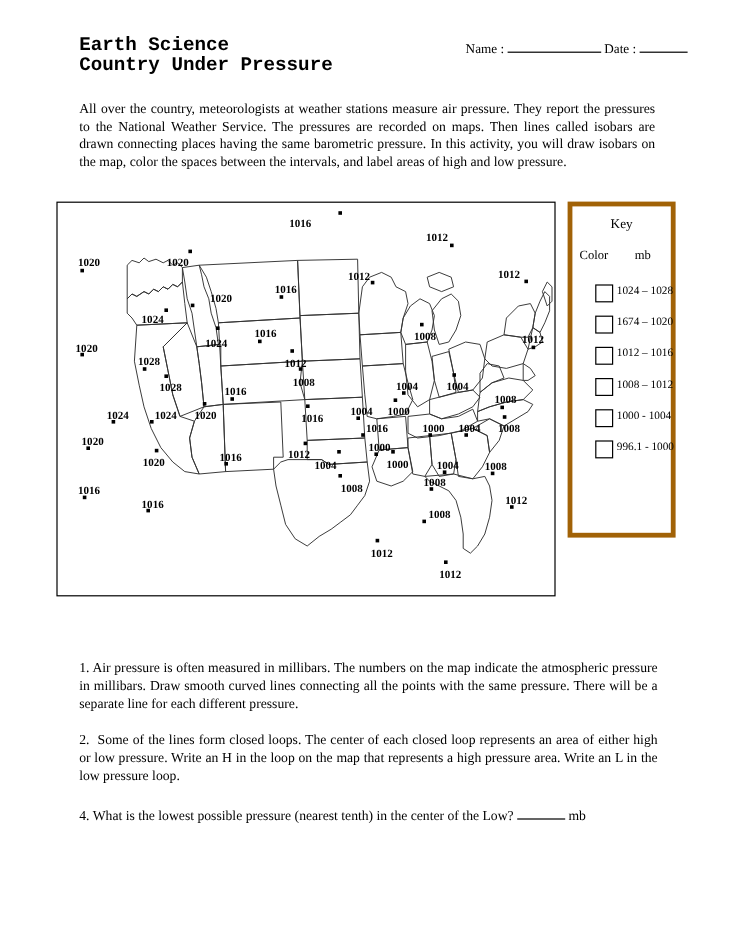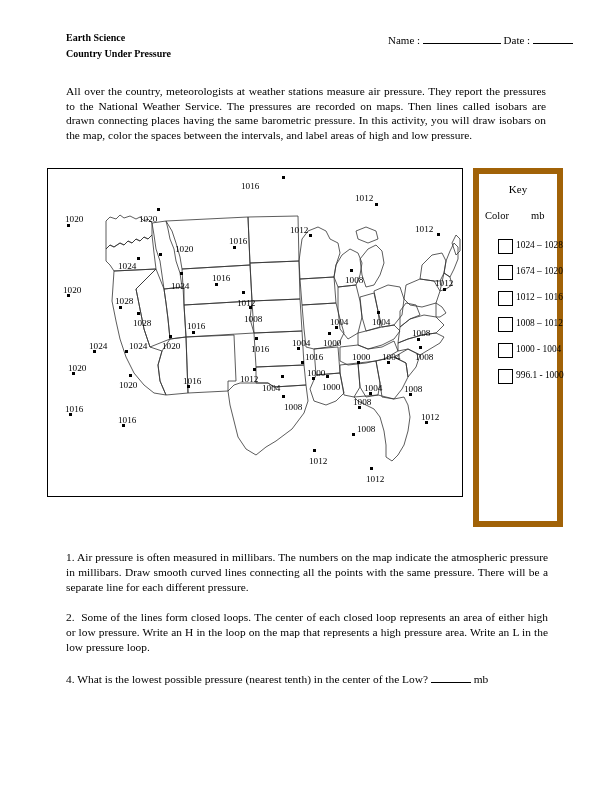--- a/index.html
+++ b/index.html
@@ -24,23 +24,24 @@
     width: 480px;
     height: 40px;
   }
   #title-group {
     position: absolute;
     left: 0;
     top: 0;
   }
   .title-line {
     font-weight: bold;
-    font-size: 10px;
+    font-size: 16px;
     line-height: 16px;
     white-space: nowrap;
+    font-family: Liberation Mono, monospace;
   }
   #name-date-group {
     position: absolute;
     left: 292px;
     top: 2px;
     font-size: 11px;
     white-space: nowrap;
     margin-left: 30px;
   }
   .blank-rule {
@@ -81,34 +82,34 @@
   }
   .station {
     position: absolute;
     width: 3px;
     height: 3px;
     background: #000;
   }
   .station-label {
     position: absolute;
     font-size: 9.2px;
-    font-weight: normal;
+    font-weight: bold;
     font-family: "Liberation Serif", serif;
     white-space: nowrap;
     line-height: 9px;
   }
 
   
   #key-frame {
     position: absolute;
     left: 473px;
     top: 168px;
     width: 90px;
-    height: 359px;
-    border: 6px solid #a16207;
+    height: 280px;
+    border: 4px solid #a16207;
     box-sizing: border-box;
   }
   #key-title {
     position: absolute;
     top: 9px;
     width: 100%;
     text-align: center;
     font-size: 11px;
   }
   #key-headers {

